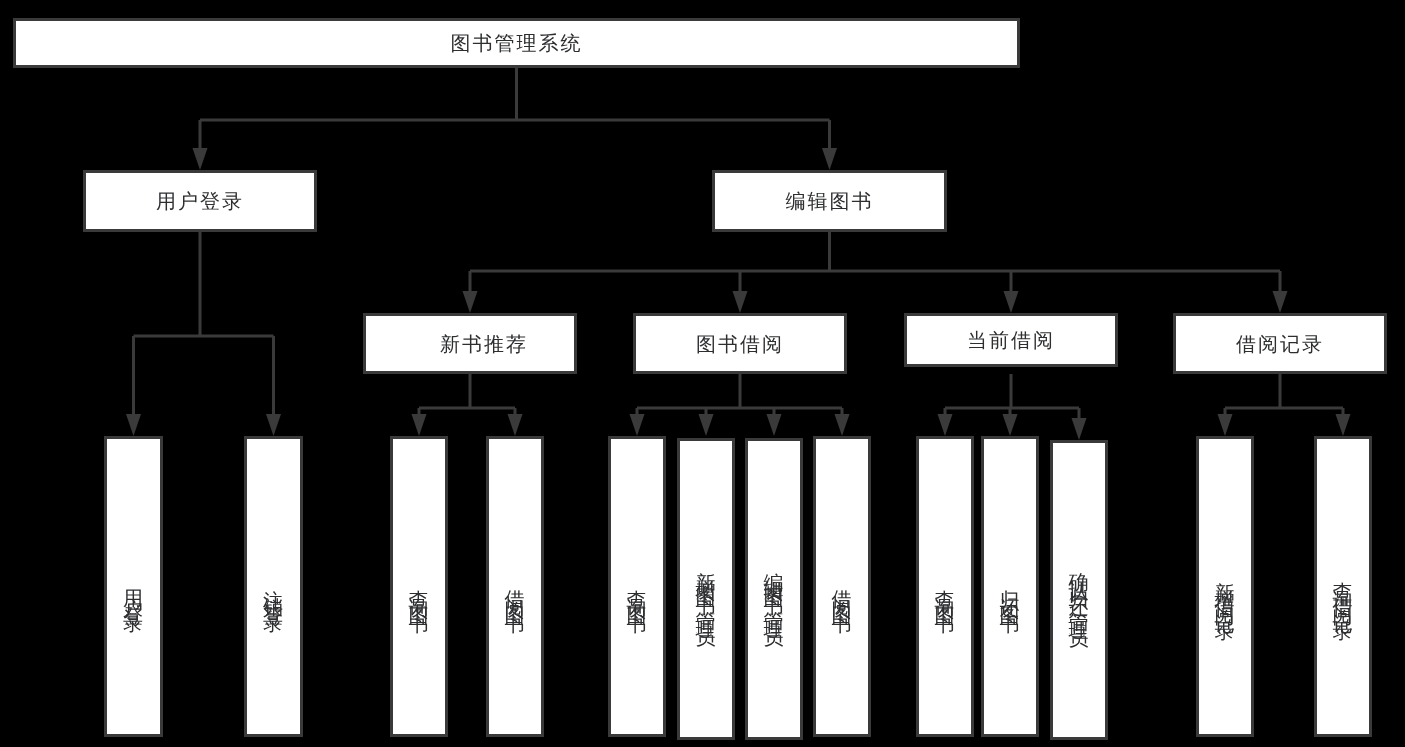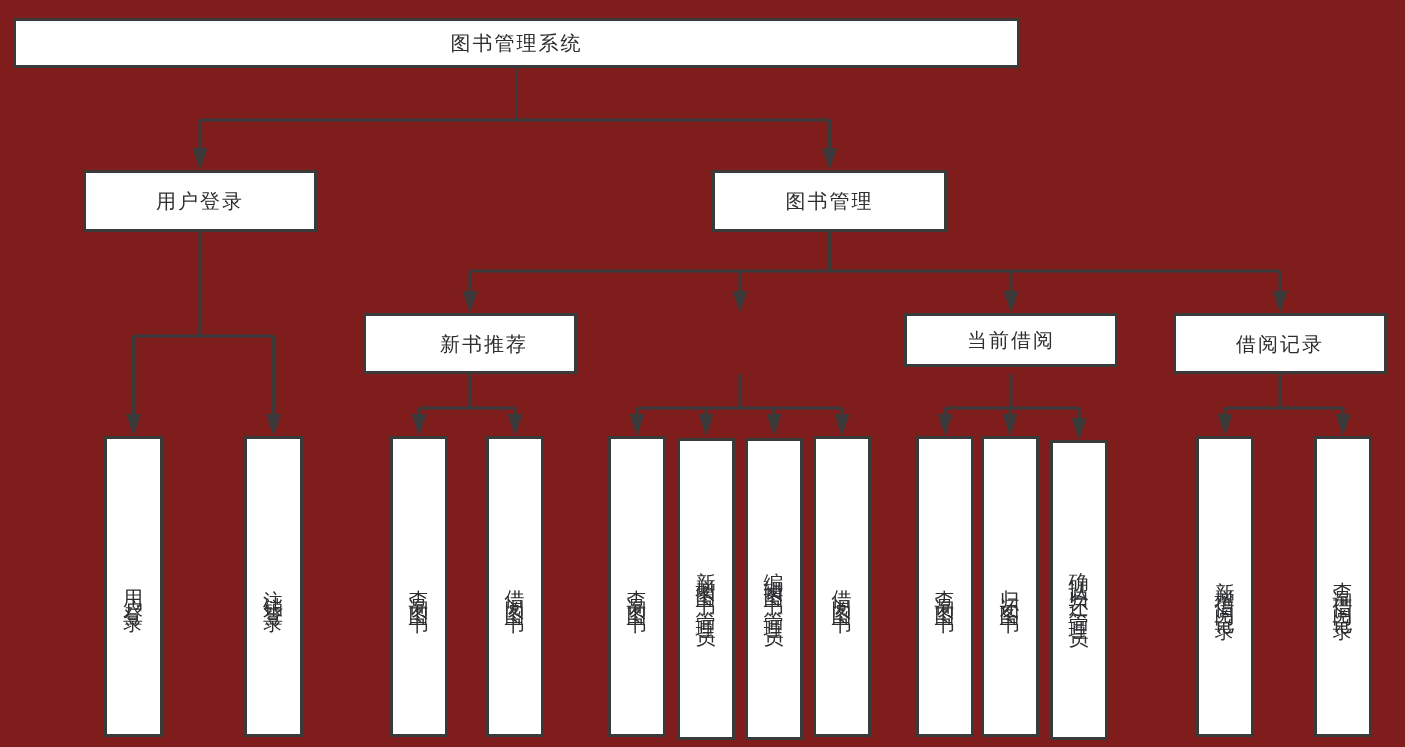--- a/index.html
+++ b/index.html
@@ -1,20 +1,20 @@
 <!DOCTYPE html>
 <html><head>
 <meta charset="utf-8">
 <style>
   html, body { margin: 0; padding: 0; background: #ffffff; }
   .canvas {
     position: relative;
     width: 1405px;
     height: 747px;
-    background: #7f1d1d;
+    background: #000000;
     overflow: hidden;
     font-family: "Liberation Sans", sans-serif;
   }
   .connectors {
     position: absolute;
     left: 0; top: 0;
     width: 1405px; height: 747px;
   }
   .node {
     position: absolute;
@@ -92,23 +92,24 @@
       <polygon points="1002.5,414 1017.5,414 1010,436"></polygon>
       <polygon points="1071.5,418 1086.5,418 1079,440"></polygon>
       <polygon points="1217.5,414 1232.5,414 1225,436"></polygon>
       <polygon points="1335.5,414 1350.5,414 1343,436"></polygon>
     </g>
   </svg>
 
   <div class="node h-node" style="left:13px; top:18px; width:1007px; height:50px;">图书管理系统</div>
 
   <div class="node h-node" style="left:83px; top:170px; width:234px; height:62px;">用户登录</div>
-  <div class="node h-node" style="left:712px; top:170px; width:235px; height:62px;">图书管理</div>
+  <div class="node h-node" style="left:712px; top:170px; width:235px; height:62px;">编辑图书</div>
 
   <div class="node h-node" style="left:363px; top:313px; width:214px; height:61px;padding-left:28px;">新书推荐</div>
+  <div class="node h-node" style="left:633px; top:313px; width:214px; height:61px;">图书借阅</div>
   <div class="node h-node" style="left:904px; top:313px; width:214px; height:54px;">当前借阅</div>
   <div class="node h-node" style="left:1173px; top:313px; width:214px; height:61px;">借阅记录</div>
 
   <div class="node v-node" style="left:104px; top:436px; width:59px; height:301px;">用户登录</div>
   <div class="node v-node" style="left:244px; top:436px; width:59px; height:301px;">注销登录</div>
 
   <div class="node v-node" style="left:390px; top:436px; width:58px; height:301px;">查询图书</div>
   <div class="node v-node" style="left:486px; top:436px; width:58px; height:301px;">借阅图书</div>
 
   <div class="node v-node" style="left:608px; top:436px; width:58px; height:301px;">查询图书</div>

